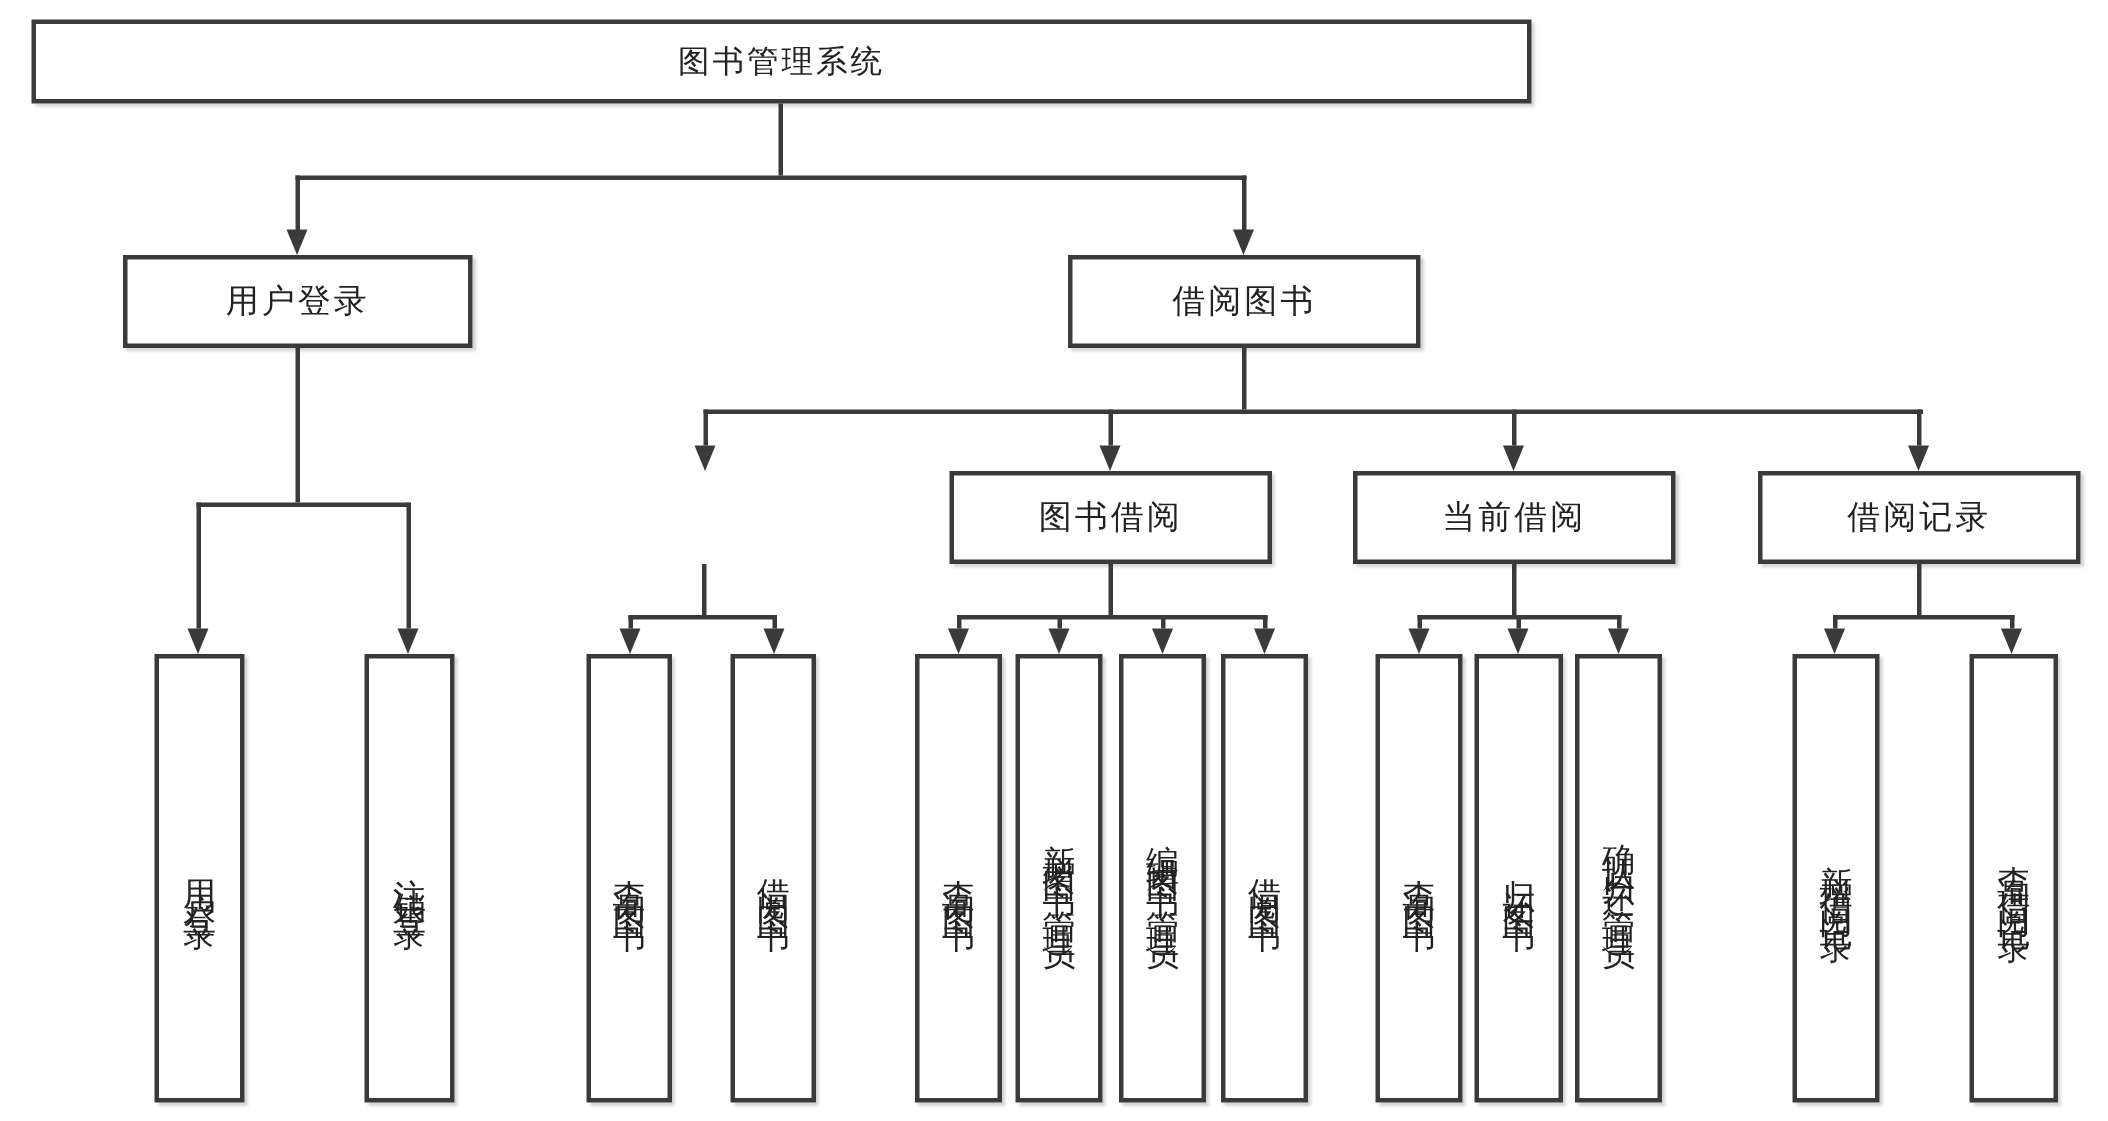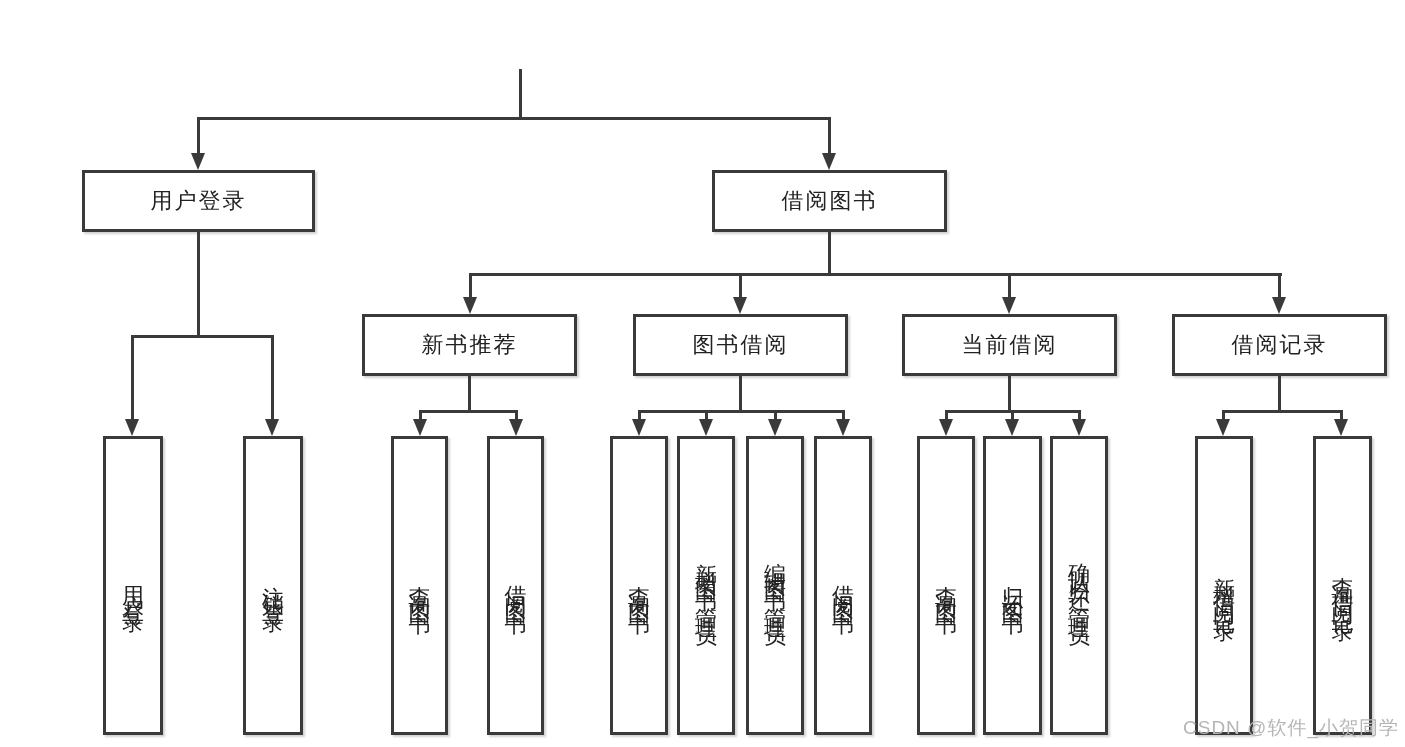--- a/index.html
+++ b/index.html
@@ -39,20 +39,23 @@
     position:absolute;left:1183px;top:715px;width:222px;
     font-size:19px;color:var(--wm);white-space:nowrap;z-index:5;
     letter-spacing:1px;
   }
 </style>
 </head>
 <body>
 
 <div id="canvas">
 
+  <div class="node root" style="left:21px;top:13px;width:1000px;height:56px;">
+    <span class="hlabel">图书管理系统</span>
+  </div>
 
   <div class="vline" style="left:519px;top:69px;height:48px;"></div>
   <div class="hline" style="left:197px;top:117px;width:634px;"></div>
   <div class="vline" style="left:197px;top:117px;height:37px;"></div>
   <div class="arrow" style="left:191px;top:153px;"></div>
   <div class="vline" style="left:828px;top:117px;height:37px;"></div>
   <div class="arrow" style="left:822px;top:153px;"></div>
 
   <div class="node" style="left:82px;top:170px;width:233px;height:62px;">
     <span class="hlabel">用户登录</span>
@@ -72,23 +75,20 @@
   <div class="hline" style="left:469px;top:273px;width:813px;"></div>
   <div class="vline" style="left:469px;top:273px;height:24px;"></div>
   <div class="arrow" style="left:463px;top:297px;"></div>
   <div class="vline" style="left:739px;top:273px;height:24px;"></div>
   <div class="arrow" style="left:733px;top:297px;"></div>
   <div class="vline" style="left:1008px;top:273px;height:24px;"></div>
   <div class="arrow" style="left:1002px;top:297px;"></div>
   <div class="vline" style="left:1278px;top:273px;height:24px;"></div>
   <div class="arrow" style="left:1272px;top:297px;"></div>
 
-  <div class="node" style="left:362px;top:314px;width:215px;height:62px;">
-    <span class="hlabel">新书推荐</span>
-  </div>
   <div class="node" style="left:633px;top:314px;width:215px;height:62px;">
     <span class="hlabel">图书借阅</span>
   </div>
   <div class="node" style="left:902px;top:314px;width:215px;height:62px;">
     <span class="hlabel">当前借阅</span>
   </div>
   <div class="node" style="left:1172px;top:314px;width:215px;height:62px;">
     <span class="hlabel">借阅记录</span>
   </div>
 
@@ -163,15 +163,14 @@
     <span class="vlabel">确认归还（管理员）</span>
   </div>
 
   <div class="node leaf" style="left:1195px;top:436px;width:58px;height:299px;">
     <span class="vlabel">新增借阅记录</span>
   </div>
   <div class="node leaf" style="left:1313px;top:436px;width:59px;height:299px;">
     <span class="vlabel">查询借阅记录</span>
   </div>
 
-  <div class="watermark">CSDN @软件_小贺同学</div>
 
 </div>
 
 </body></html>

